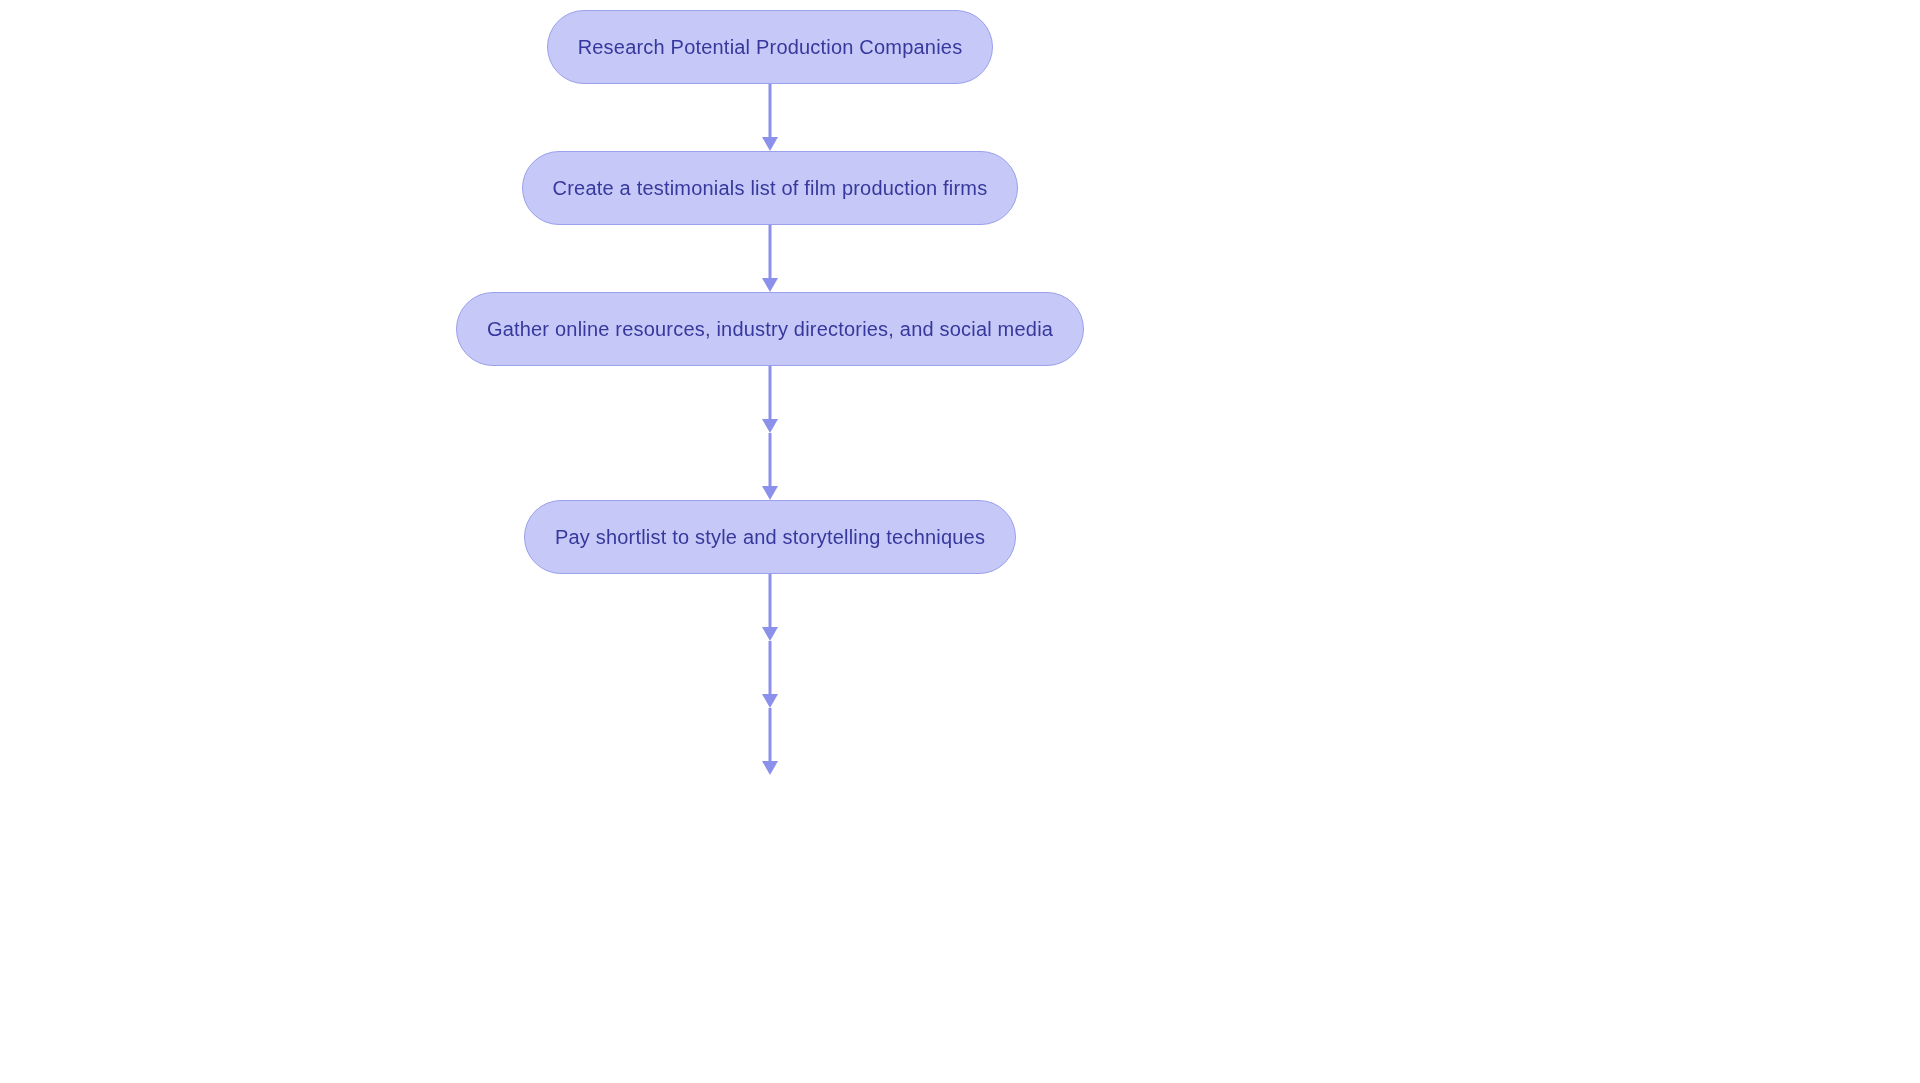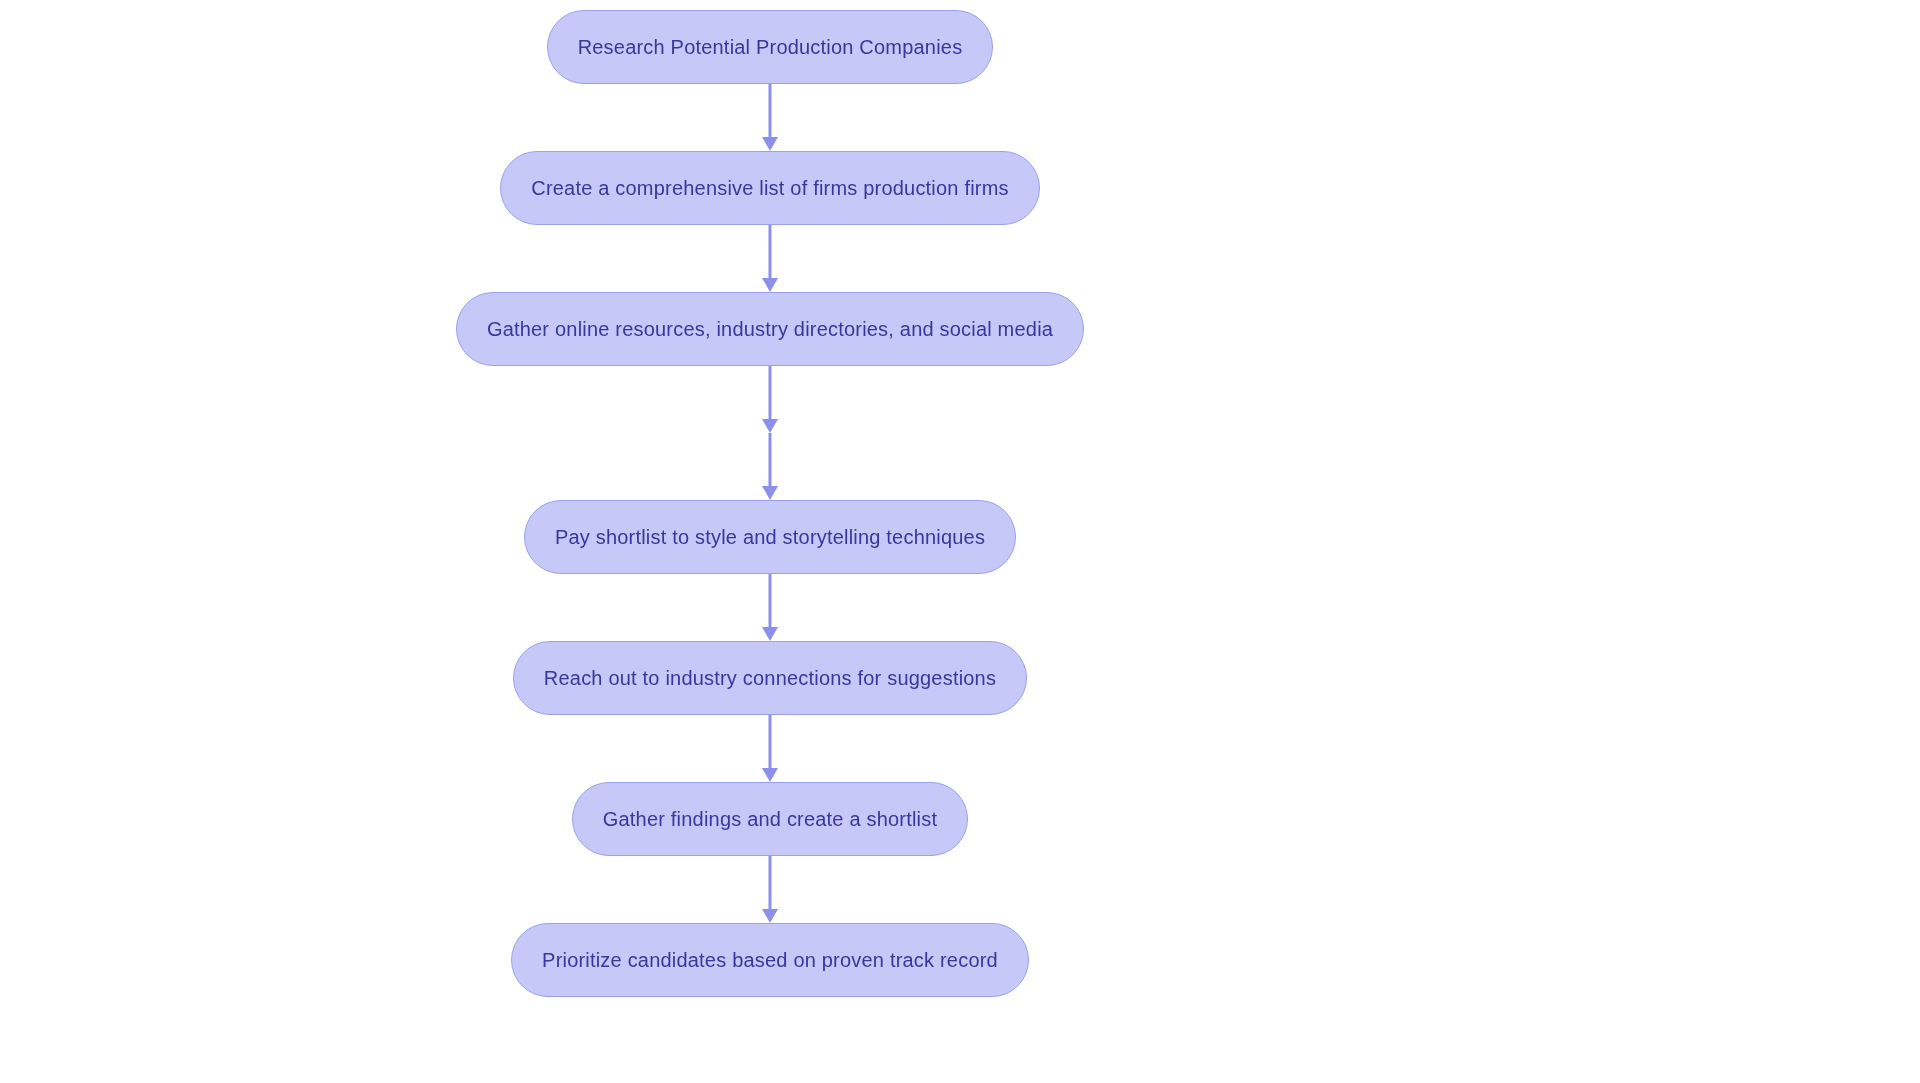--- a/index.html
+++ b/index.html
@@ -57,21 +57,21 @@
   <div class="node">
     <span>Research Potential Production Companies</span>
   </div>
 
   <svg class="arrow" width="20" height="67" viewBox="0 0 20 67">
     <line x1="10" y1="0" x2="10" y2="55" stroke="currentColor" stroke-width="3"></line>
     <path d="M2 53 L18 53 L10 67 Z" fill="currentColor"></path>
   </svg>
 
   <div class="node">
-    <span>Create a comprehensive list of firms production firms</span>
+    <span>Create a testimonials list of film production firms</span>
   </div>
 
   <svg class="arrow" width="20" height="67" viewBox="0 0 20 67">
     <line x1="10" y1="0" x2="10" y2="55" stroke="currentColor" stroke-width="3"></line>
     <path d="M2 53 L18 53 L10 67 Z" fill="currentColor"></path>
   </svg>
 
   <div class="node">
     <span>Gather online resources, industry directories, and social media</span>
   </div>
@@ -89,35 +89,26 @@
 
   <div class="node">
     <span>Pay shortlist to style and storytelling techniques</span>
   </div>
 
   <svg class="arrow" width="20" height="67" viewBox="0 0 20 67">
     <line x1="10" y1="0" x2="10" y2="55" stroke="currentColor" stroke-width="3"></line>
     <path d="M2 53 L18 53 L10 67 Z" fill="currentColor"></path>
   </svg>
 
-  <div class="node">
-    <span>Reach out to industry connections for suggestions</span>
-  </div>
 
   <svg class="arrow" width="20" height="67" viewBox="0 0 20 67">
     <line x1="10" y1="0" x2="10" y2="55" stroke="currentColor" stroke-width="3"></line>
     <path d="M2 53 L18 53 L10 67 Z" fill="currentColor"></path>
   </svg>
 
-  <div class="node">
-    <span>Gather findings and create a shortlist</span>
-  </div>
 
   <svg class="arrow" width="20" height="67" viewBox="0 0 20 67">
     <line x1="10" y1="0" x2="10" y2="55" stroke="currentColor" stroke-width="3"></line>
     <path d="M2 53 L18 53 L10 67 Z" fill="currentColor"></path>
   </svg>
 
-  <div class="node">
-    <span>Prioritize candidates based on proven track record</span>
-  </div>
 
 </div>
 
 </body></html>

